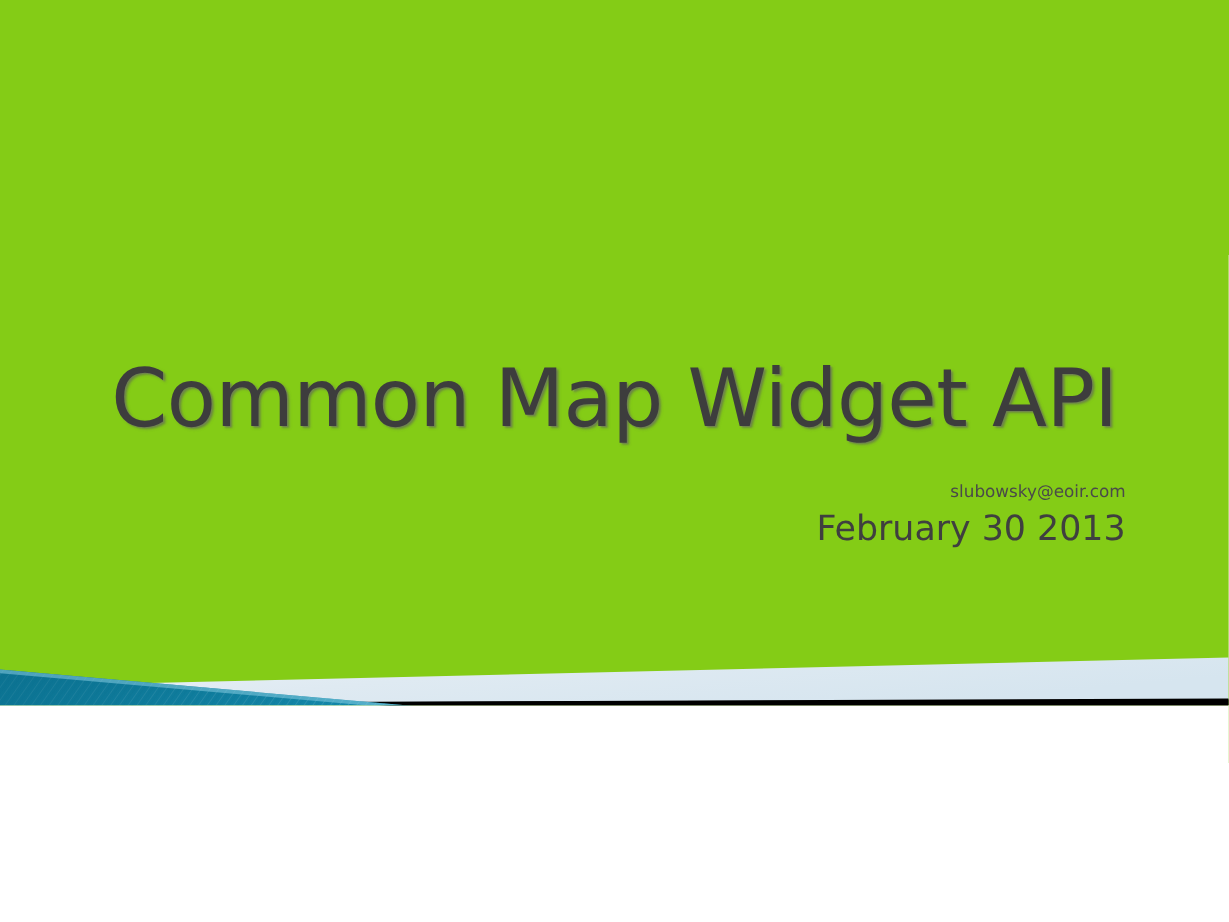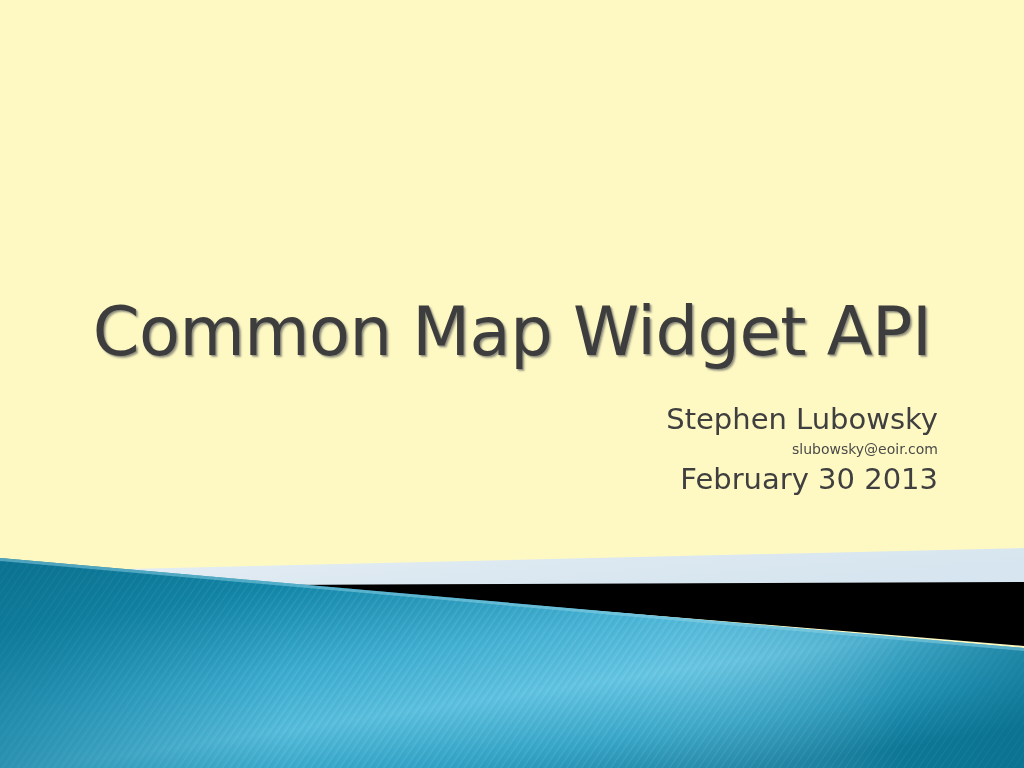--- a/index.html
+++ b/index.html
@@ -6,23 +6,23 @@
     margin: 0;
     padding: 0;
     background: #ffffff;
   }
   body {
     font-family: "Liberation Sans", sans-serif;
   }
   #slide {
     position: relative;
     width: 1024px;
-    height: 768px;
+    height: 588px;
     overflow: hidden;
-    background: #fef9c3;
+    background: #84cc16;
   }
 
   
   #title-block {
     position: absolute;
     left: 60px;
     top: 296px;
     width: 904px;
     text-align: center;
   }
@@ -84,21 +84,20 @@
 </head>
 <body>
 
 <div id="slide">
 
   <div id="title-block">
     <h1 id="slide-title">Common Map Widget API</h1>
   </div>
 
   <div id="subtitle-block">
-    <span class="sub-line">Stephen Lubowsky</span>
     <span class="sub-line small">slubowsky@eoir.com</span>
     <span class="sub-line">February 30 2013</span>
   </div>
 
   <div id="banner">
     <svg viewBox="0 0 1024 248" preserveAspectRatio="none">
       <defs>
 
         <linearGradient id="tealGrad" x1="0" y1="0" x2="0.75" y2="1">
           <stop offset="0%" stop-color="#0d7696"></stop>

